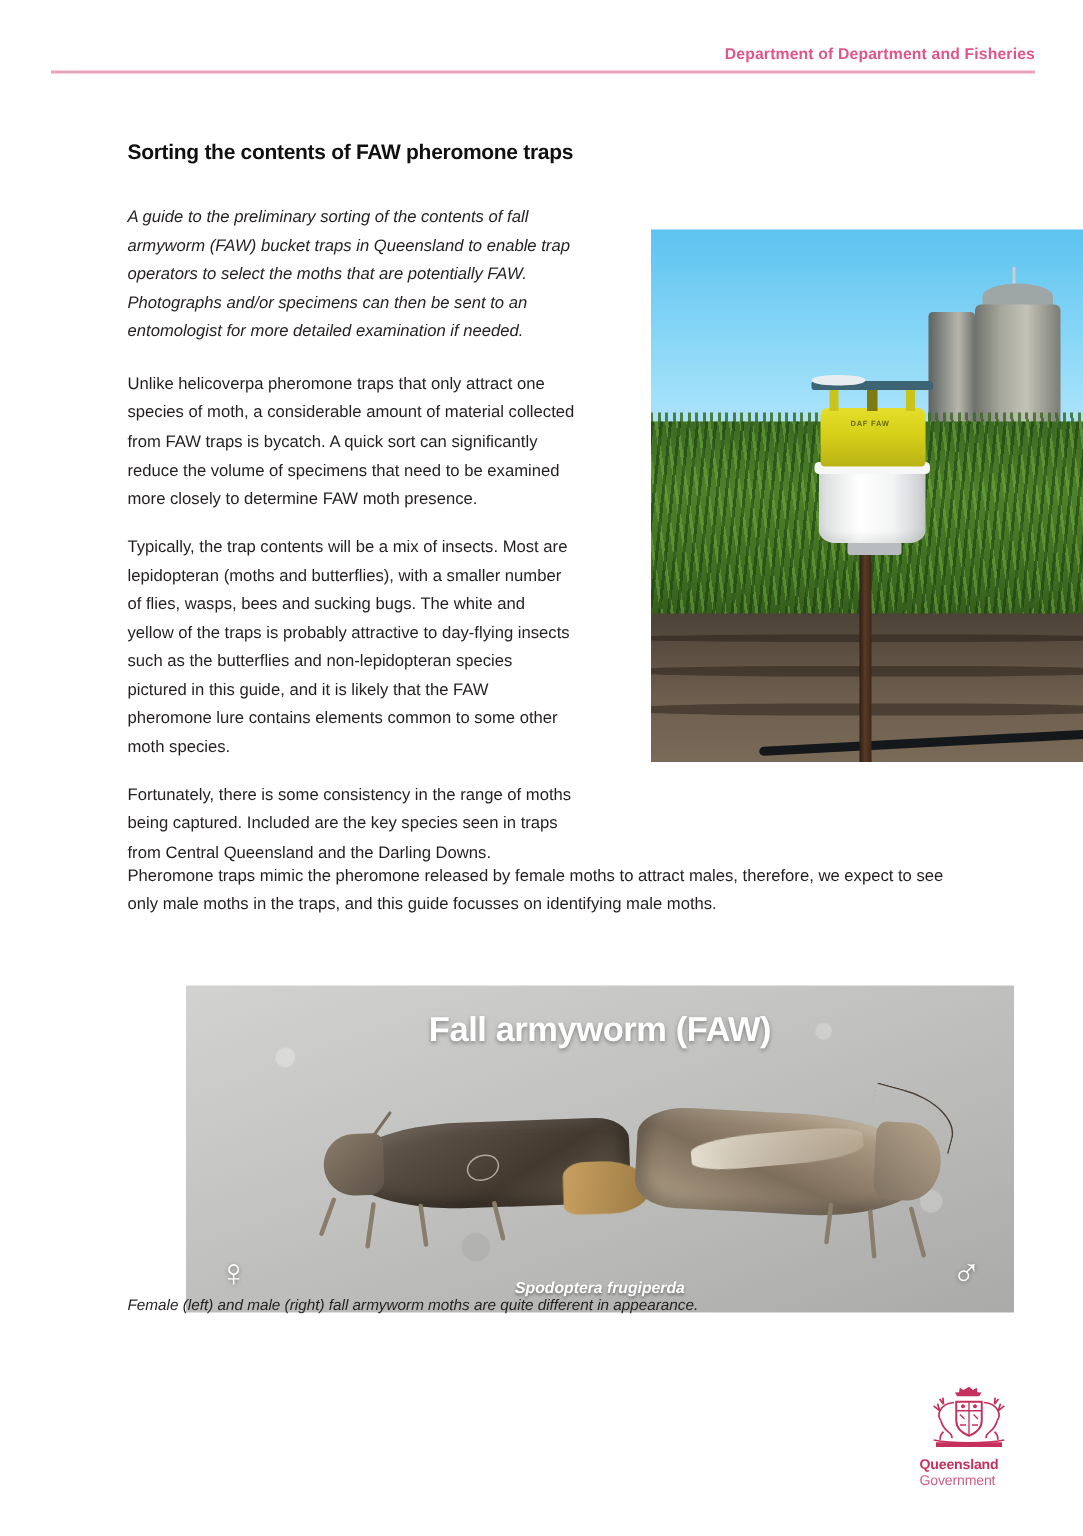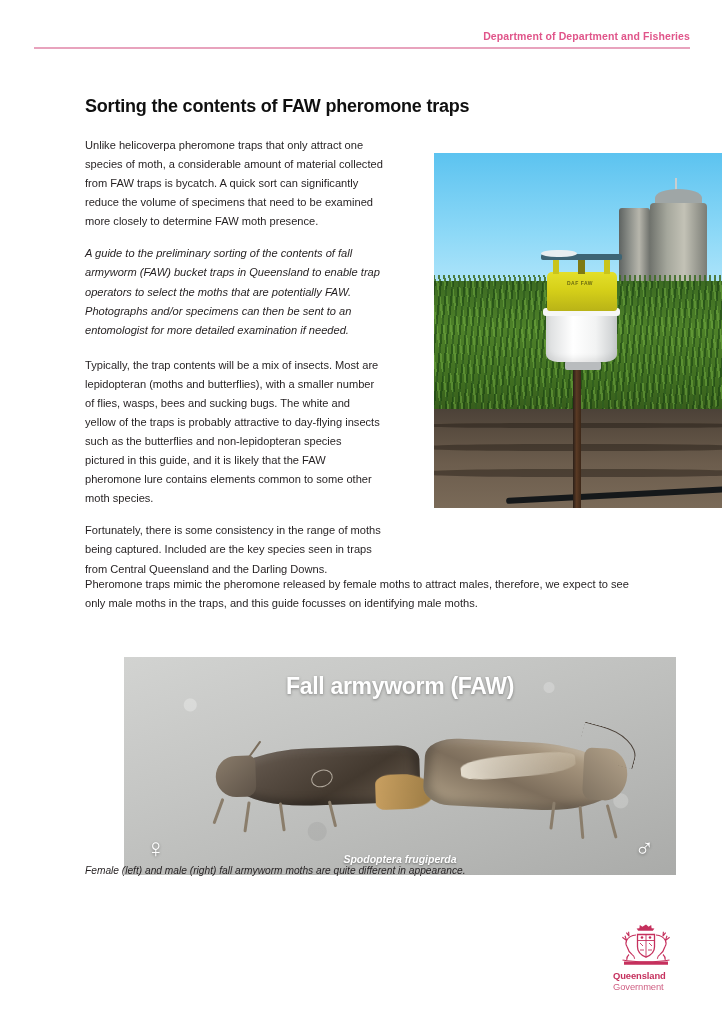--- a/index.html
+++ b/index.html
@@ -44,21 +44,21 @@
     height: 2px;
     background: #e8a3bd;
   }
 
   
   .doc-title {
     position: absolute;
     left: 85px;
     top: 84px;
     width: 560px;
-    font-size: 18px;
+    font-size: 14px;
     font-weight: 700;
     letter-spacing: -0.2px;
     color: #101010;
     line-height: 1.2;
   }
 
   
   .col-left {
     position: absolute;
     left: 85px;
@@ -358,22 +358,22 @@
 <body>
 
 <div class="page">
 
   <div class="header-dept">Department of Department and Fisheries</div>
   <div class="header-rule"></div>
 
   <h1 class="doc-title">Sorting the contents of FAW pheromone traps</h1>
 
   <div class="col-left">
+    <p class="para lead">A guide to the preliminary sorting of the contents of fall armyworm (FAW) bucket traps in Queensland to enable trap operators to select the moths that are potentially FAW. Photographs and/or specimens can then be sent to an entomologist for more detailed examination if needed.</p>
     <p class="para">Unlike helicoverpa pheromone traps that only attract one species of moth, a considerable amount of material collected from FAW traps is bycatch. A quick sort can significantly reduce the volume of specimens that need to be examined more closely to determine FAW moth presence.</p>
-    <p class="para lead">A guide to the preliminary sorting of the contents of fall armyworm (FAW) bucket traps in Queensland to enable trap operators to select the moths that are potentially FAW. Photographs and/or specimens can then be sent to an entomologist for more detailed examination if needed.</p>
     <p class="para">Typically, the trap contents will be a mix of insects. Most are lepidopteran (moths and butterflies), with a smaller number of flies, wasps, bees and sucking bugs. The white and yellow of the traps is probably attractive to day-flying insects such as the butterflies and non-lepidopteran species pictured in this guide, and it is likely that the FAW pheromone lure contains elements common to some other moth species.</p>
     <p class="para last">Fortunately, there is some consistency in the range of moths being captured. Included are the key species seen in traps from Central Queensland and the Darling Downs.</p>
   </div>
 
   <p class="full-para">Pheromone traps mimic the pheromone released by female moths to attract males, therefore, we expect to see only male moths in the traps, and this guide focusses on identifying male moths.</p>
 
   <figure class="trap-photo">
     <div class="sky"></div>
     <div class="silo-mast"></div>
     <div class="silo-cap"></div>

